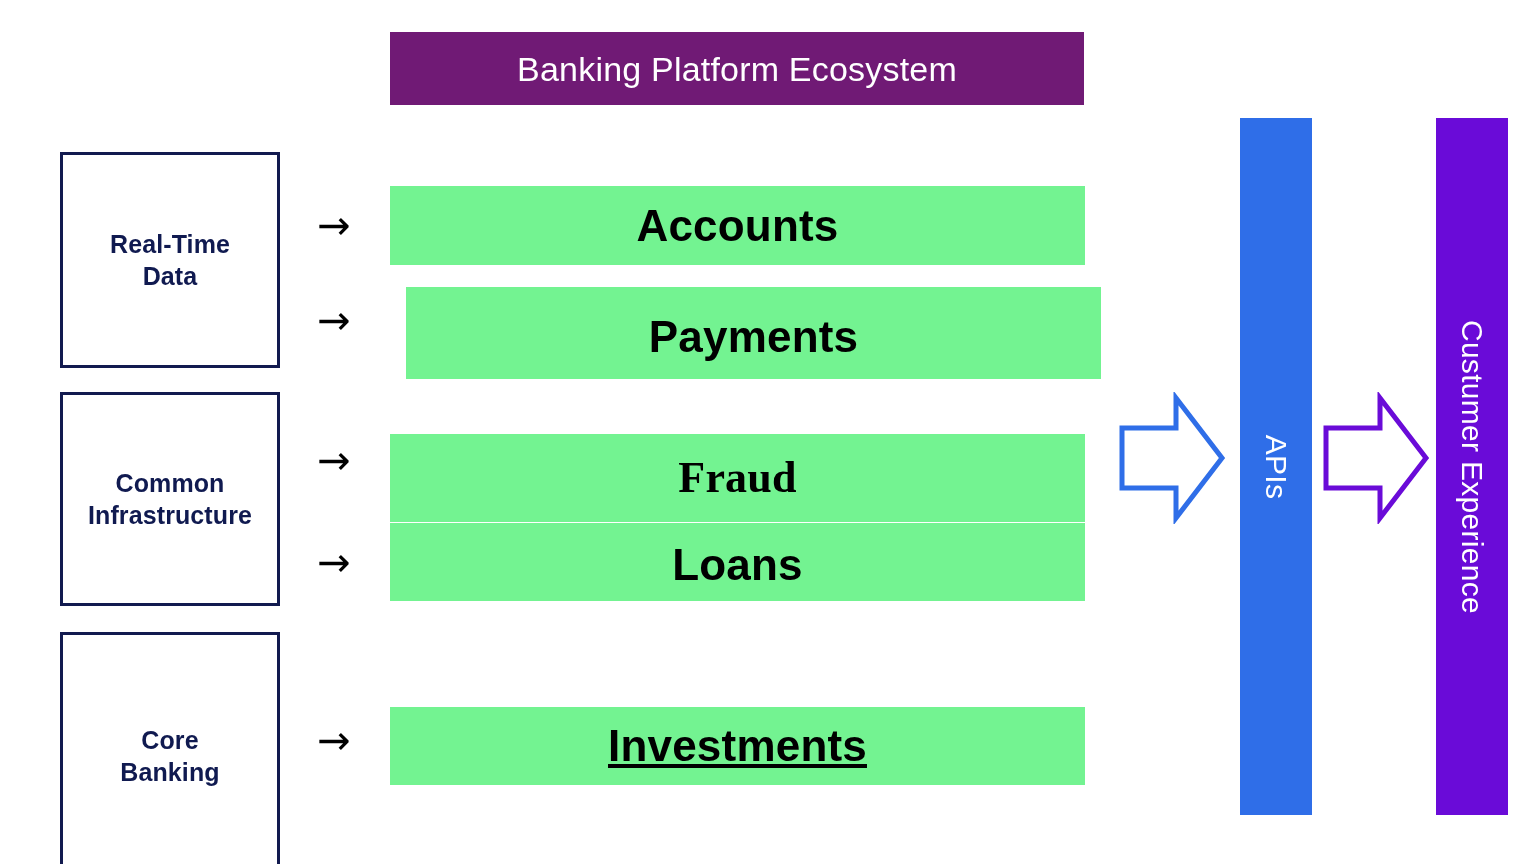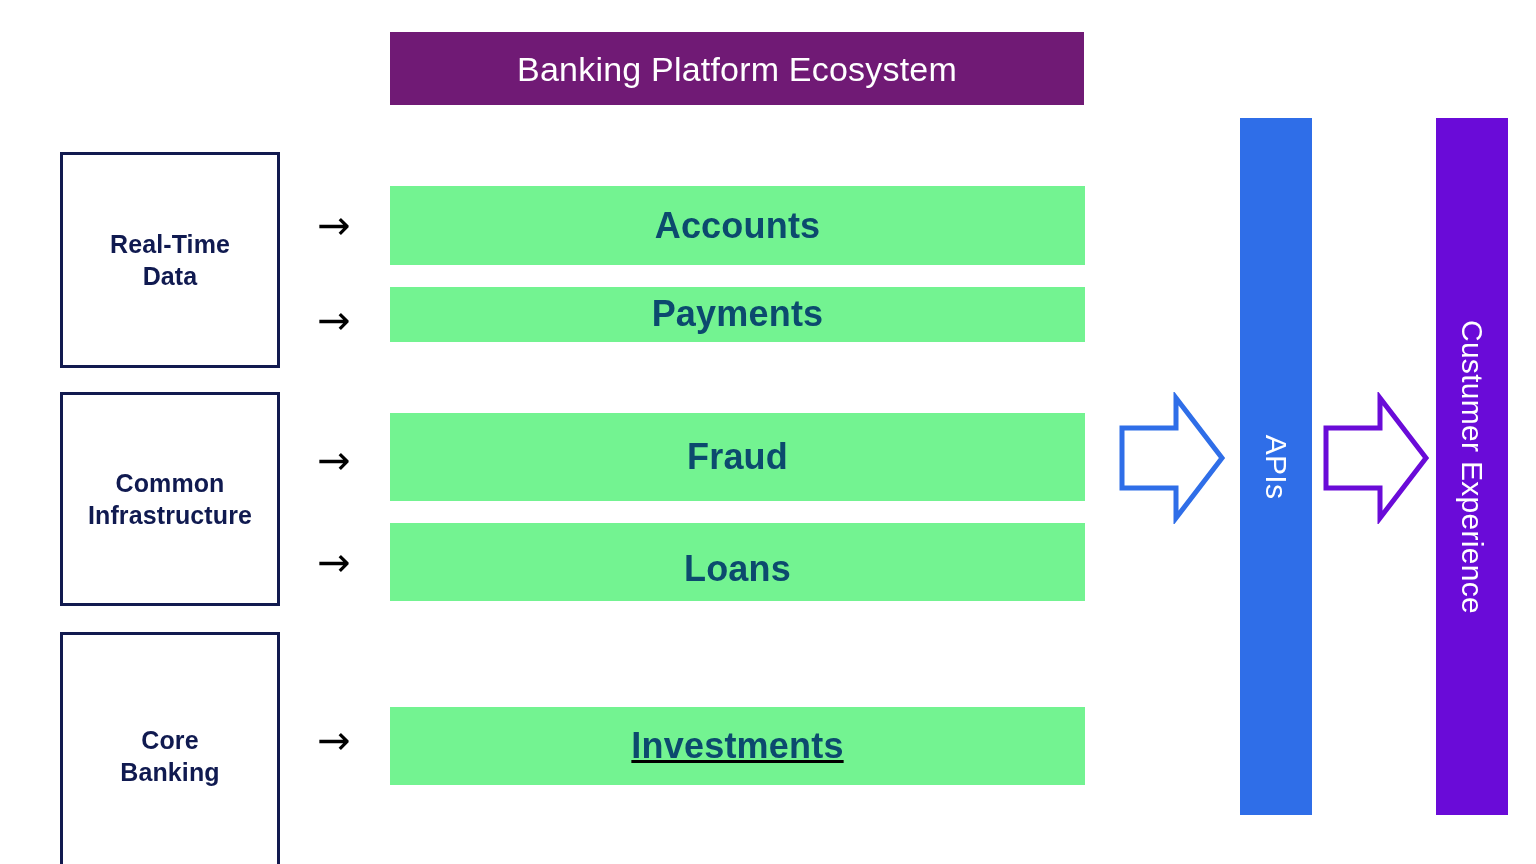--- a/index.html
+++ b/index.html
@@ -92,30 +92,30 @@
   .cap-bar {
     position: absolute;
     left: 390px;
     width: 695px;
     background: #73F391;
     display: flex;
     align-items: center;
     justify-content: center;
   }
   .cap-bar .cap-label {
-    color: #0c4a6e;
-    font-size: 36px;
+    color: #000000;
+    font-size: 44px;
     font-weight: bold;
     letter-spacing: 0.2px;
     line-height: 1;
     white-space: nowrap;
   }
   .cap-bar.bar-1 { top: 186px;  height: 79px; }
-  .cap-bar.bar-2 { top: 287px;  height: 55px; align-items: flex-end; padding-bottom: 10px; box-sizing: border-box; }
-  .cap-bar.bar-3 { top: 413px;  height: 88px; }
+  .cap-bar.bar-2 { top: 287px;  height: 92px; align-items: flex-end; padding-bottom: 20px; box-sizing: border-box; margin-left: 16px; }
+  .cap-bar.bar-3 { top: 434px;  height: 88px; font-family: Liberation Serif, serif; }
   .cap-bar.bar-4 { top: 523px;  height: 78px; align-items: flex-end; padding-bottom: 14px; box-sizing: border-box; }
   .cap-bar.bar-5 { top: 707px;  height: 78px; text-decoration: underline; }
 
   
   .block-arrow {
     position: absolute;
     top: 392px;
     width: 108px;
     height: 132px;
   }

